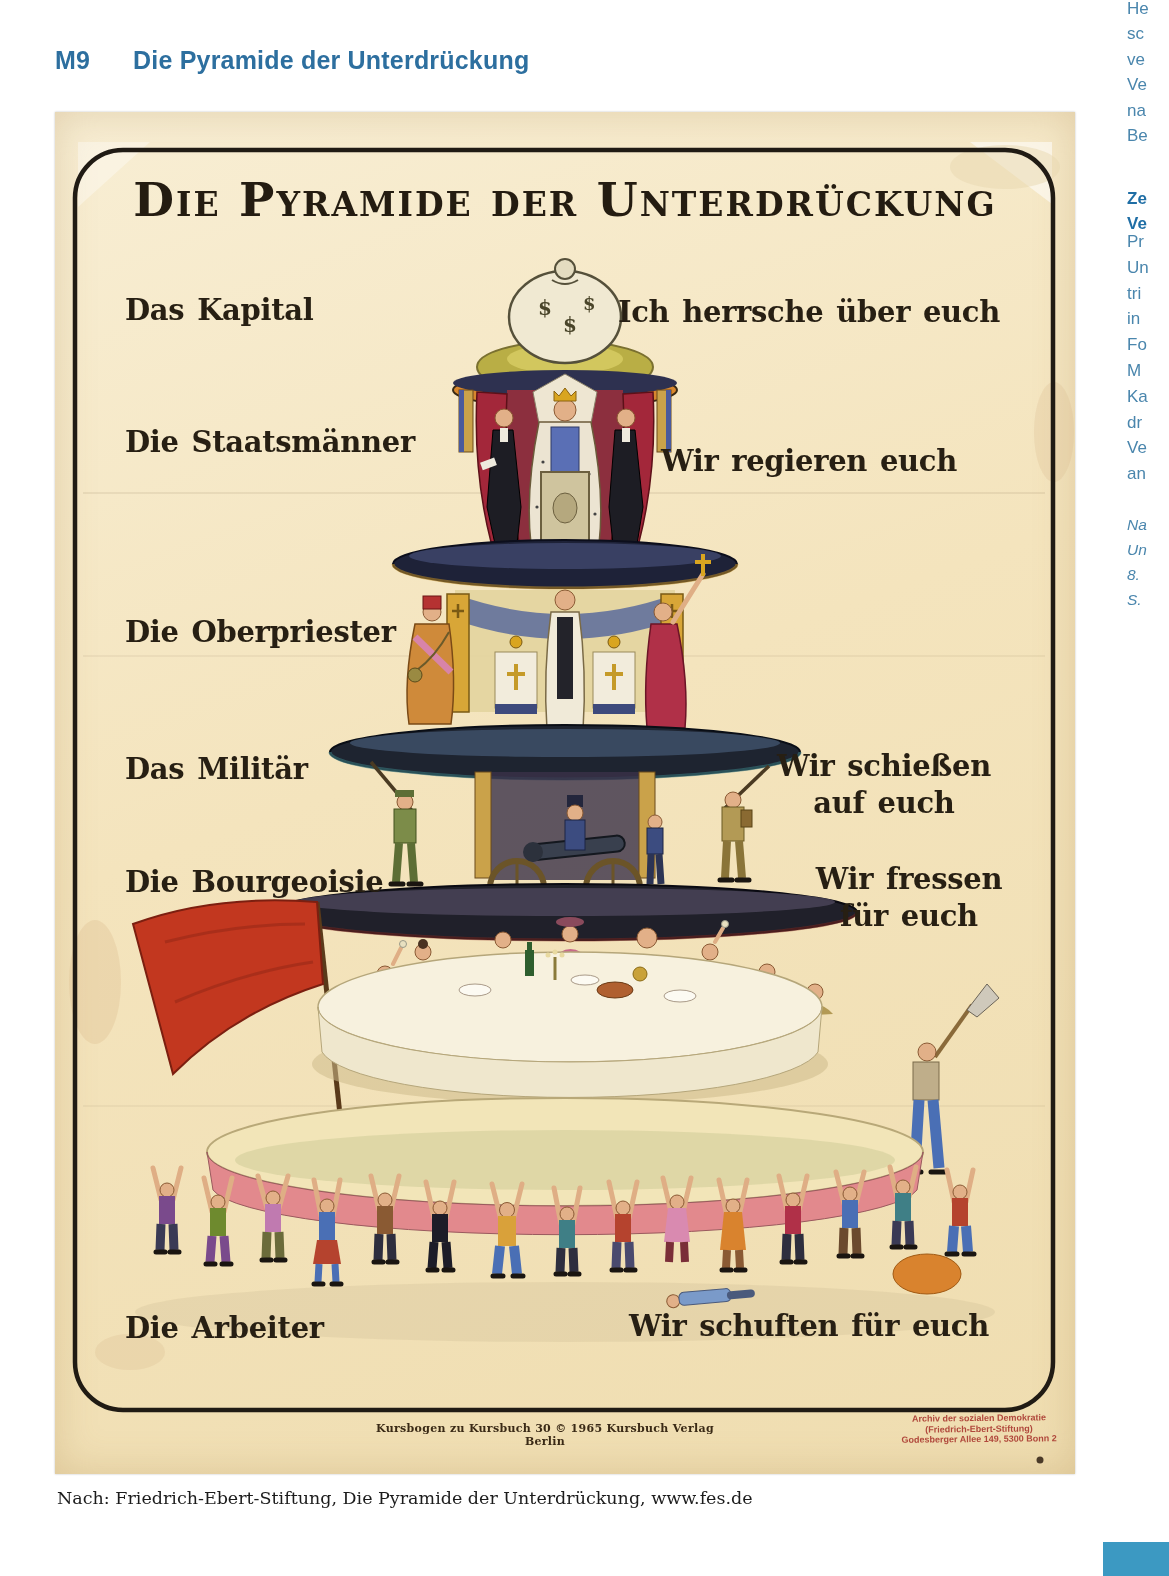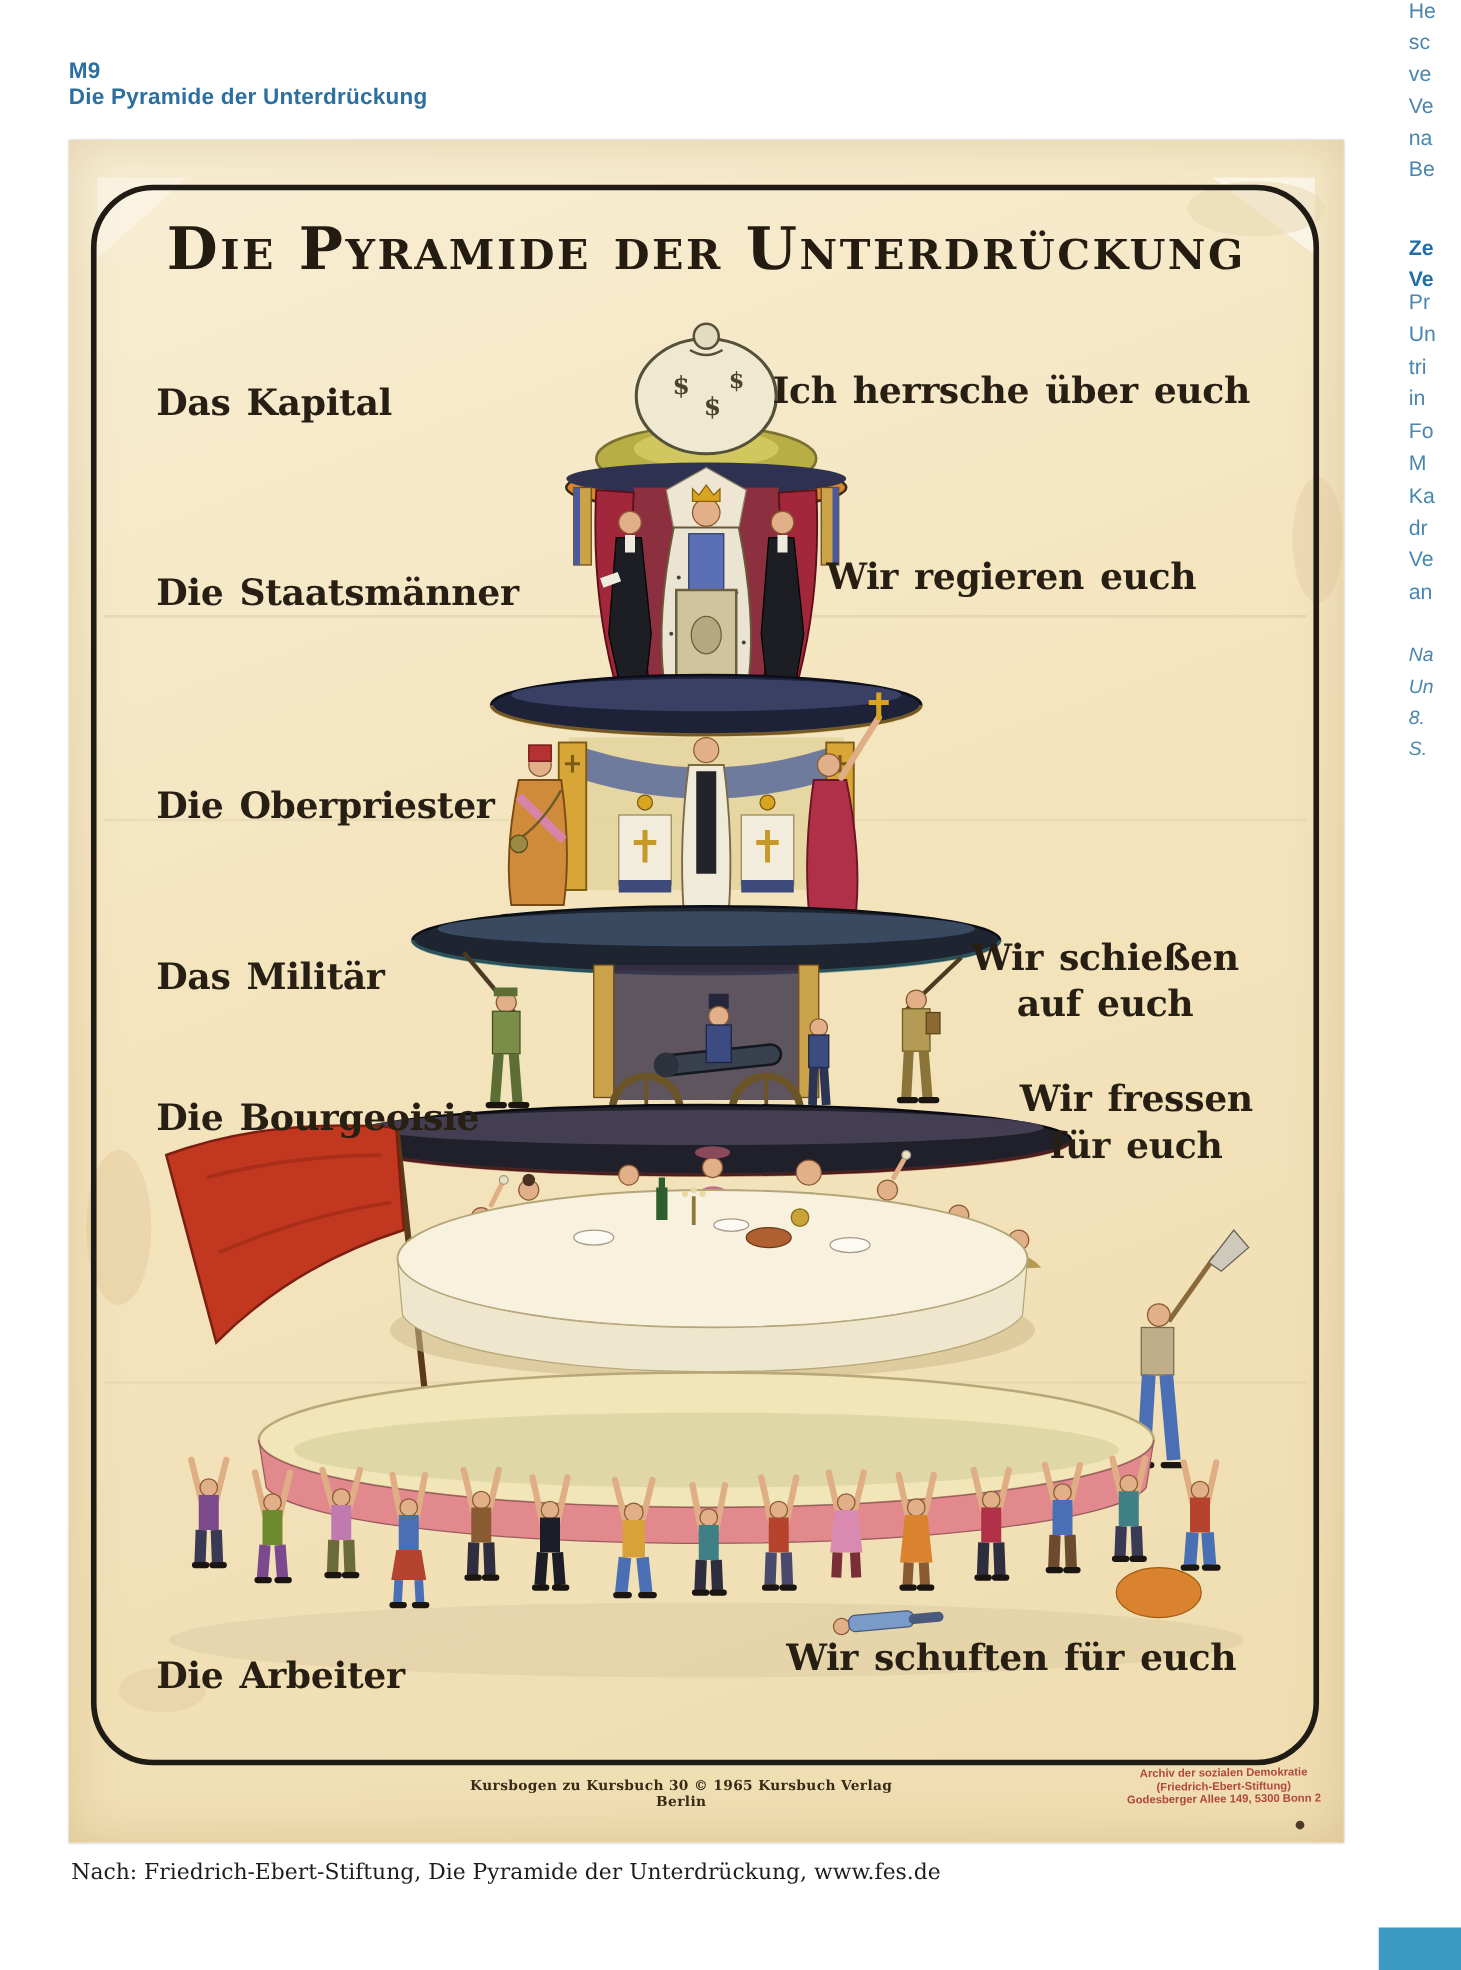--- a/index.html
+++ b/index.html
@@ -1,36 +1,36 @@
 <!DOCTYPE html>
 <html><head>
 <meta charset="utf-8">
 <style>
   html,body{margin:0;padding:0;background:#ffffff;}
   .page{position:relative;width:1169px;height:1576px;background:#ffffff;overflow:hidden;
         font-family:"Liberation Sans",sans-serif;}
 
   
   .doc-header{position:absolute;left:55px;top:46px;display:flex;color:#2d6f9f;
-              font-weight:bold;font-size:18px;letter-spacing:.2px;flex-direction:column;}
+              font-weight:bold;font-size:25px;letter-spacing:.2px;}
   .doc-header .mtag{width:78px;}
 
   
   .poster{position:absolute;left:55px;top:112px;width:1020px;height:1362px;
           background:linear-gradient(160deg,#f8eed4 0%,#f4e4bd 45%,#efddb0 100%);
           box-shadow:inset 0 0 40px rgba(160,120,60,.25), 0 0 2px rgba(0,0,0,.25);}
   .poster svg{position:absolute;left:0;top:0;}
 
   .poster-title{position:absolute;left:0;right:0;top:62px;text-align:center;
     font-family:"DejaVu Serif",serif;font-weight:700;font-size:47px;line-height:52px;
     font-variant:small-caps;letter-spacing:2px;color:#241c11;}
 
   .lv-label,.lv-cap{position:absolute;font-family:"DejaVu Serif",serif;font-weight:700;
     font-size:29px;line-height:37px;color:#271f13;letter-spacing:-.3px;word-spacing:3px;}
-  .lv-label{left:70px;margin-top:12px;}
+  .lv-label{left:70px;}
   .lv-cap{right:66px;width:400px;text-align:center;}
 
   .imprint{position:absolute;left:320px;top:1310px;width:340px;text-align:center;
     font-family:"DejaVu Serif",serif;font-weight:700;font-size:11px;color:#3a2a16;
     letter-spacing:.3px;}
   .archive{position:absolute;left:838px;top:1301px;width:172px;text-align:center;
     font-weight:bold;font-size:9px;line-height:10.5px;color:#b0483c;transform:rotate(-.6deg);}
 
   
   .caption{position:absolute;left:57px;top:1488px;font-family:"DejaVu Serif",serif;
@@ -385,21 +385,21 @@
         </g>
         <ellipse cx="872" cy="1162" rx="34" ry="20" fill="#d9832e" stroke="#a05a14"></ellipse>
       </g>
     </svg>
 
     <div class="poster-title">Die Pyramide der Unterdrückung</div>
 
     <div class="lv-label" style="top:180px">Das Kapital</div>
     <div class="lv-cap" style="top:182px">Ich herrsche über euch</div>
 
-    <div class="lv-label" style="top:332px">Die Staatsmänner</div>
+    <div class="lv-label" style="top:312px">Die Staatsmänner</div>
     <div class="lv-cap" style="top:331px">Wir regieren euch</div>
 
     <div class="lv-label" style="top:502px">Die Oberpriester</div>
 
     <div class="lv-label" style="top:639px">Das Militär</div>
     <div class="lv-cap" style="top:636px;width:250px">Wir schießen auf euch</div>
 
     <div class="lv-label" style="top:752px">Die Bourgeoisie</div>
     <div class="lv-cap" style="top:749px;width:200px">Wir fressen für euch</div>
 

